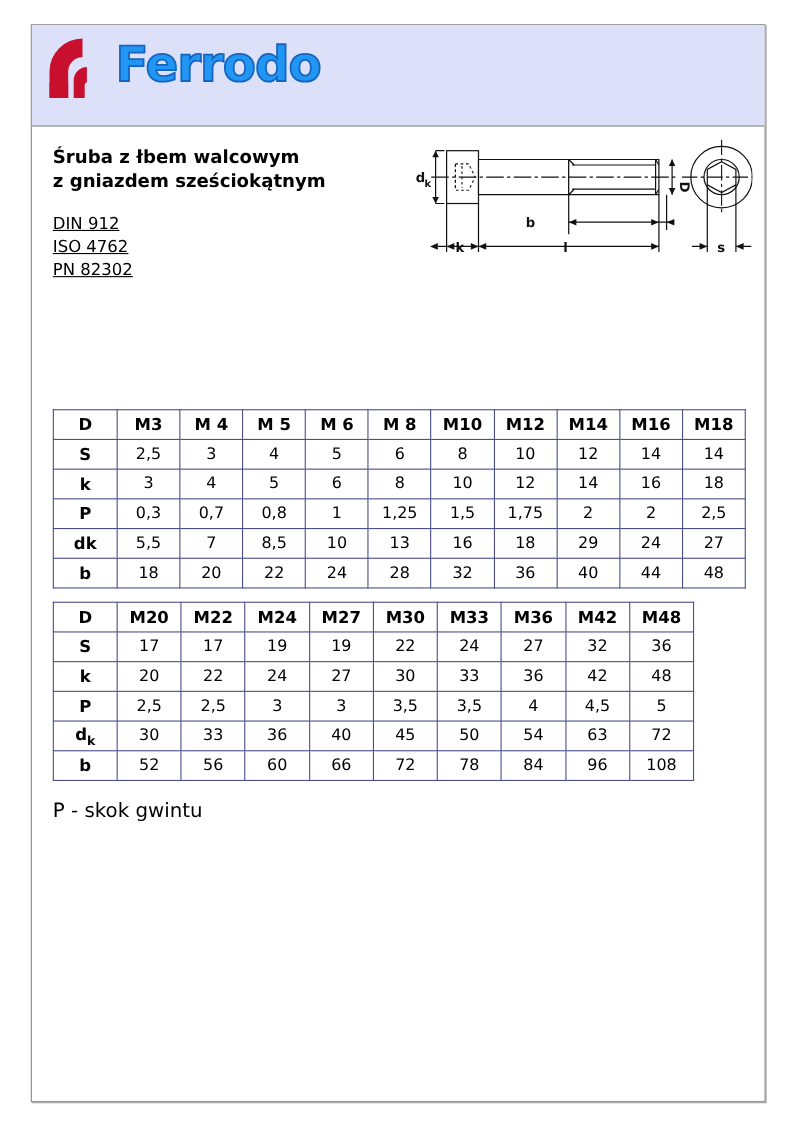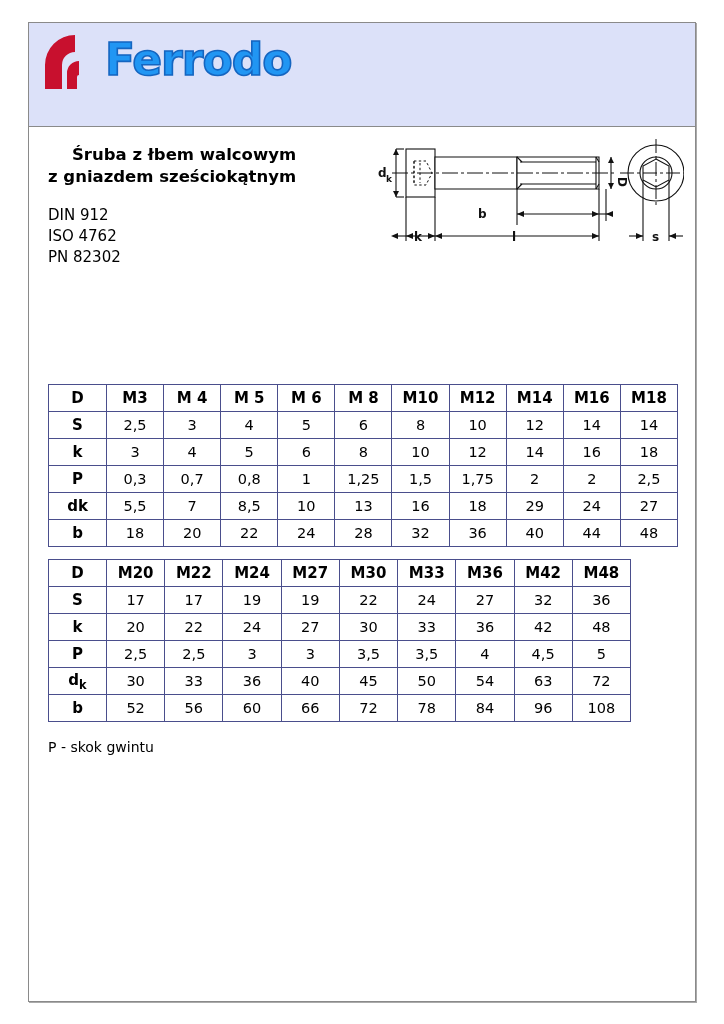--- a/index.html
+++ b/index.html
@@ -24,21 +24,21 @@
     height: 980px;
     background: #ffffff;
     border: 1px solid #8a8a8a;
     box-sizing: border-box;
     box-shadow: 1px 1px 0 #aaaaaa;
   }
 
   
   .logo-band {
     position: relative;
-    height: 104px;
+    height: 92px;
     background: #dce1f9;
     border-bottom: 1px solid #8a8a8a;
     box-sizing: border-box;
   }
   .logo-wrap {
     position: absolute;
     left: 12px;
     top: 8px;
     display: flex;
     align-items: center;
@@ -78,29 +78,28 @@
     position: absolute;
     left: 19px;
     top: 17px;
   }
   .title-main {
     font-size: 16.5px;
     font-weight: bold;
     color: #000000;
     line-height: 1.33;
     white-space: nowrap;
-    text-align: right;
   }
   .std-list {
     margin-top: 17px;
     font-size: 15px;
     color: #000000;
     line-height: 1.42;
   }
-  .std-list div { white-space: nowrap; }
+  .std-list div { white-space: nowrap; text-decoration: underline; }
 
   .drawing {
     position: absolute;
     left: 345px;
     top: 8px;
     width: 310px;
     height: 118px;
   }
   .drawing svg { display: block; }
 
@@ -143,21 +142,21 @@
   }
   #table2 { width: 583px; }
   #table2 td:first-child { width: 57px; }
 
   .sub { font-size: 0.76em; vertical-align: sub; }
 
   .footnote {
     position: absolute;
     left: 19px;
     top: 612px;
-    font-size: 14px;
+    font-size: 18px;
     color: #000000;
   }
 </style>
 </head>
 <body>
 
 <div class="page">
 
   <div class="logo-band">
     <div class="logo-wrap">

